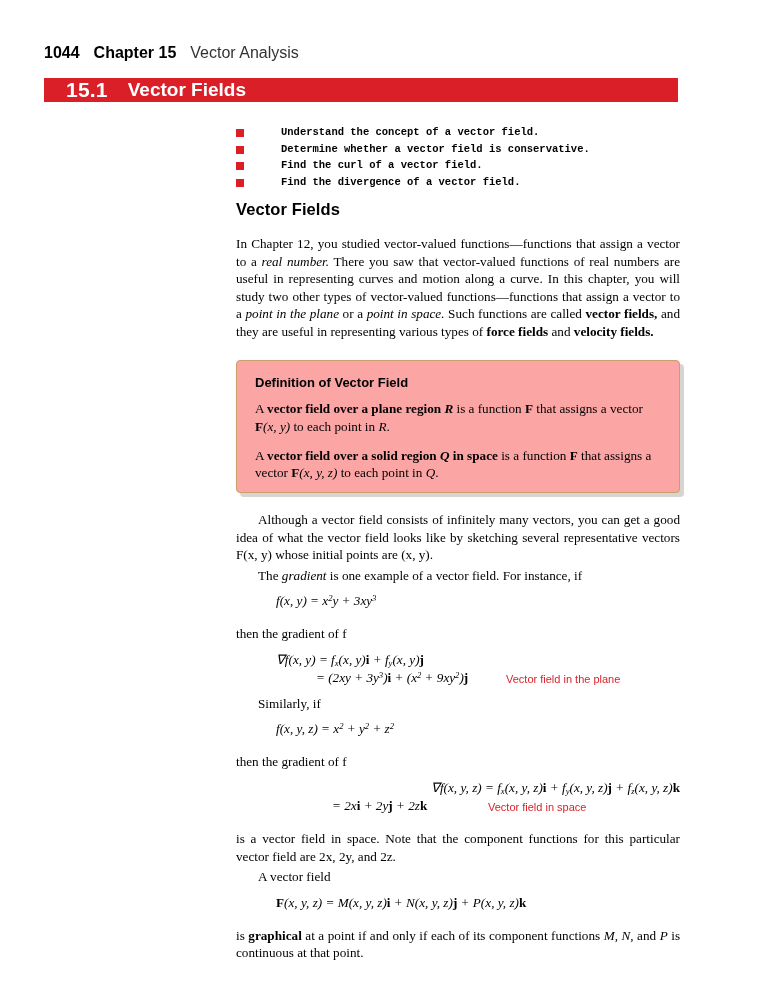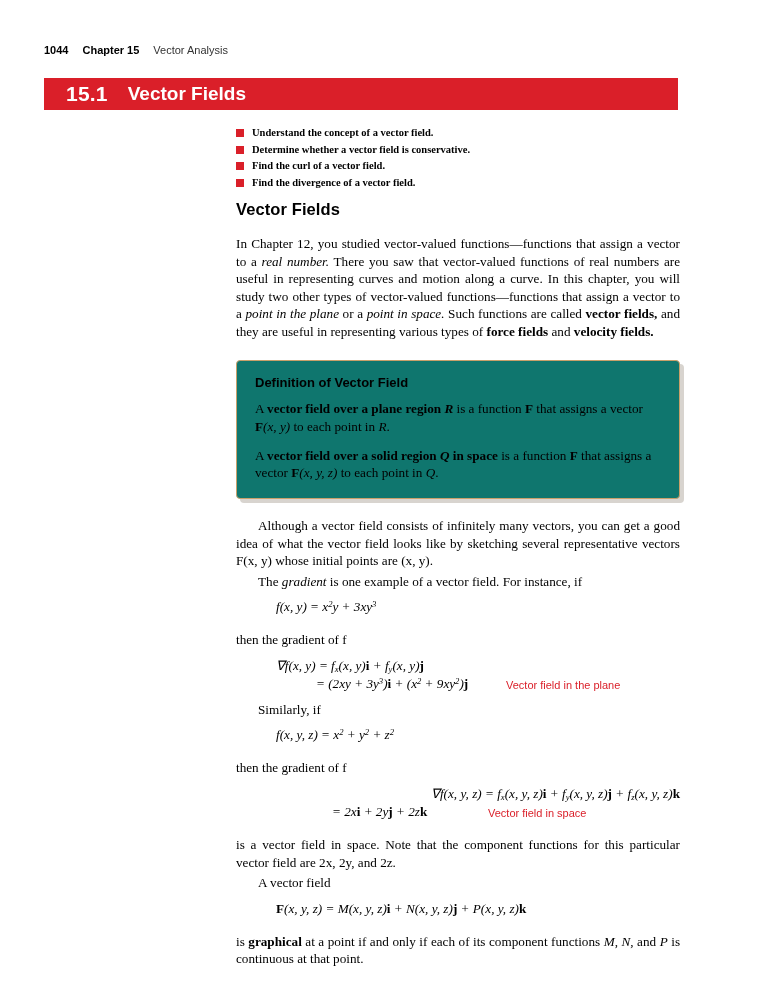--- a/index.html
+++ b/index.html
@@ -21,21 +21,21 @@
     height: 994px;
   }
 
   
   .running-head {
     position: absolute;
     top: 44px;
     left: 44px;
     right: 44px;
     font-family: "Liberation Sans", sans-serif;
-    font-size: 11px;
+    font-size: 16px;
     display: flex;
     align-items: baseline;
     gap: 14px;
   }
   .rh-page {
     font-weight: bold;
     color: #000;
   }
   .rh-chapter {
     font-weight: bold;
@@ -44,21 +44,21 @@
   .rh-title {
     color: #333;
   }
 
   
   .banner {
     position: absolute;
     top: 78px;
     left: 44px;
     width: 634px;
-    height: 32px;
+    height: 24px;
     background: #da1f29;
     display: flex;
     align-items: center;
     color: #ffffff;
     font-family: "Liberation Sans", sans-serif;
   }
   .banner-number {
     font-size: 21px;
     font-weight: bold;
     margin-left: 22px;
@@ -84,25 +84,26 @@
   }
   .obj-bullet {
     width: 8px;
     height: 8px;
     background: #da1f29;
     margin-top: 3px;
     margin-right: 8px;
     flex: none;
   }
   .obj-text {
-    font-family: Liberation Serif, serif;
+    font-family: Liberation Mono, monospace;
     font-size: 10.5px;
     font-weight: bold;
     line-height: 1.25;
     color: #000;
+    margin-left: 29px;
   }
 
   
   .col {
     position: absolute;
     left: 236px;
     width: 444px;
     top: 200px;
   }
   h2.heading {
@@ -139,22 +140,22 @@
     left: 4px;
     width: 100%;
     height: 100%;
     background: #d8d4cf;
     border-radius: 4px;
   }
   .defbox {
     position: relative;
     border: 1px solid #c9a06a;
     border-radius: 4px;
-    background: #0f766e;
-    padding: 14px 18px 16px 18px;
+    background: #fca5a5;
+    padding: 14px 18px 10px 18px;
   }
   .def-title {
     font-family: "Liberation Sans", sans-serif;
     font-size: 13px;
     font-weight: bold;
     margin: 0 0 10px 0;
   }
   .def-para {
     font-size: 13.2px;
     line-height: 1.34;

